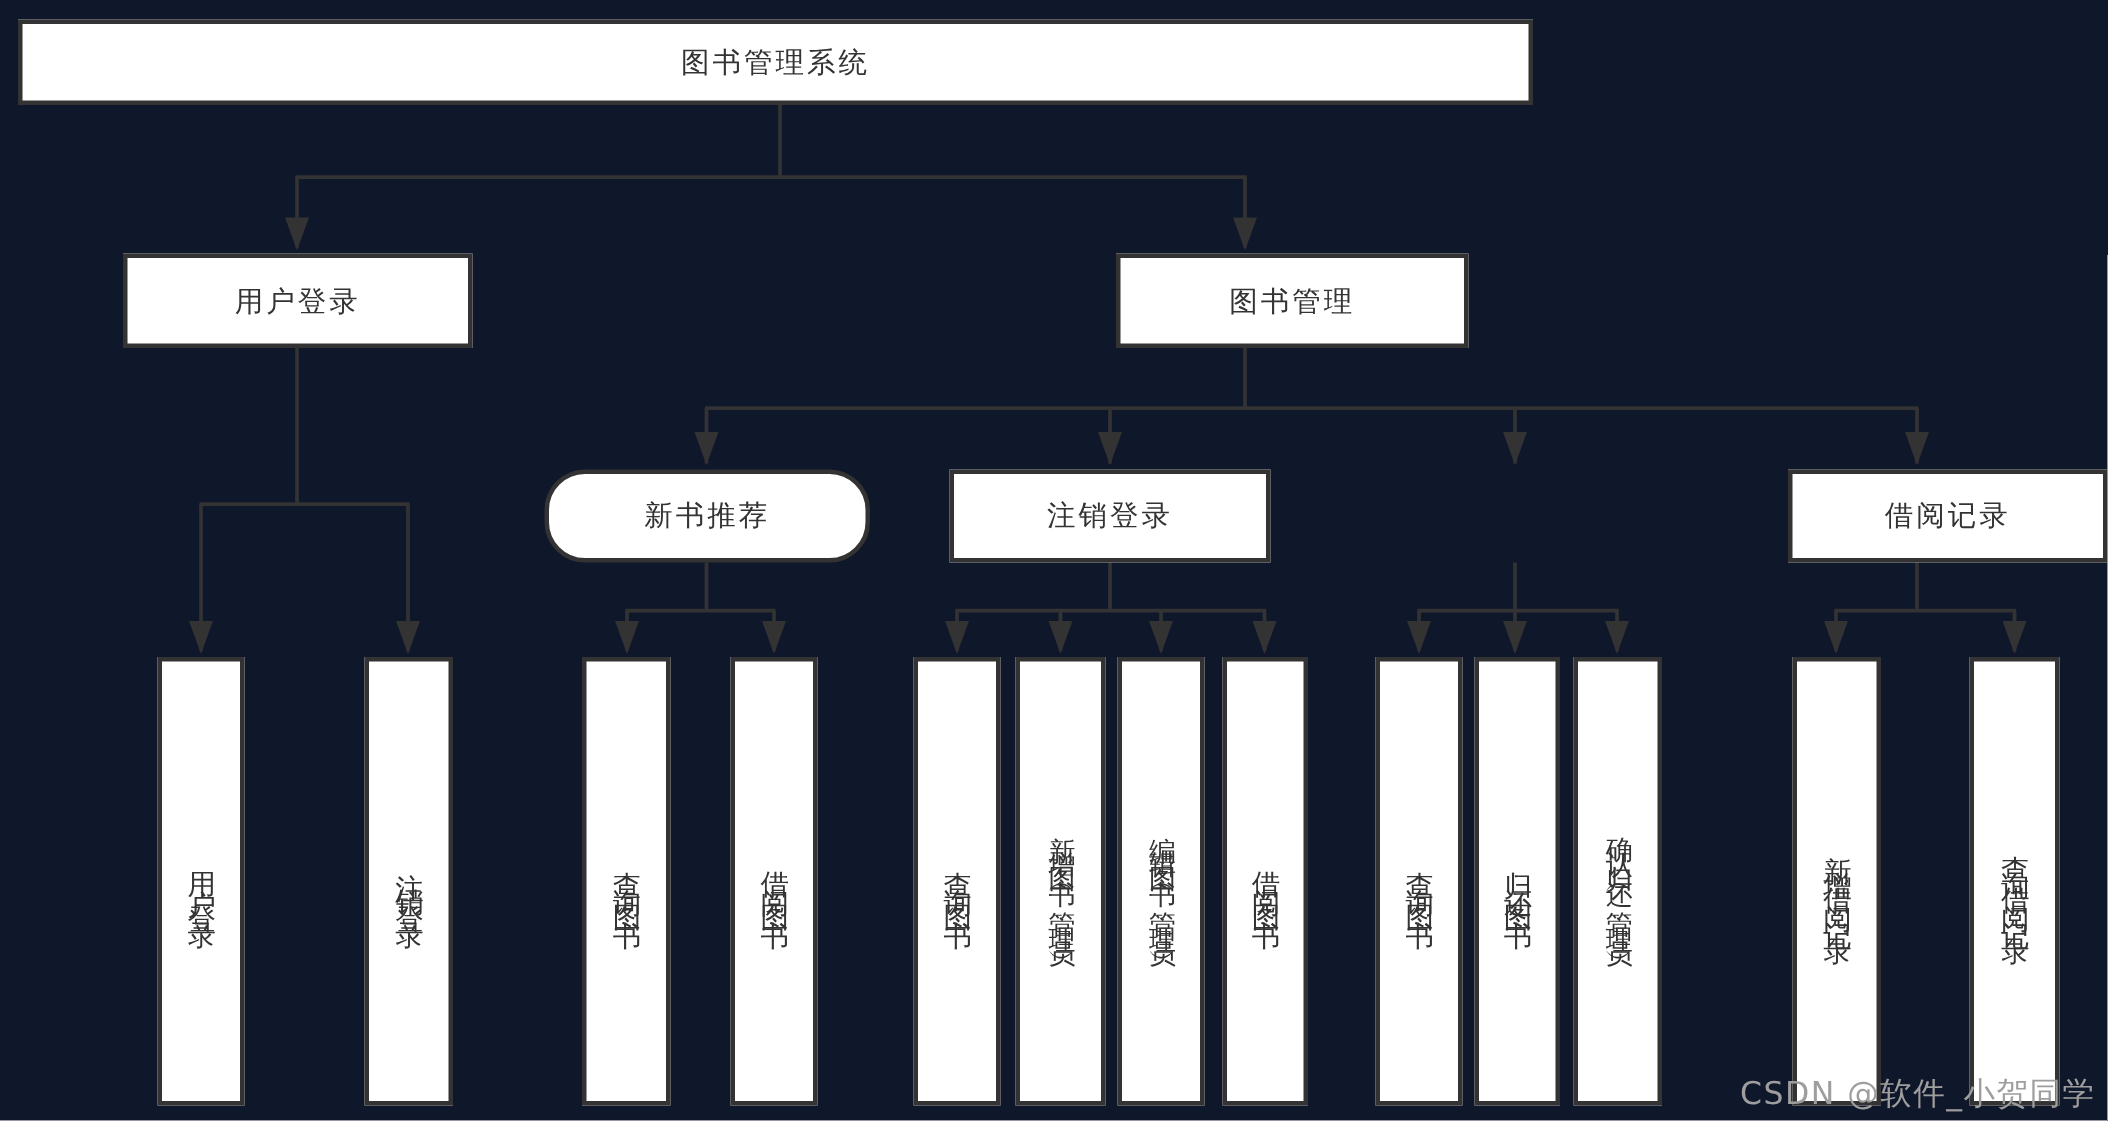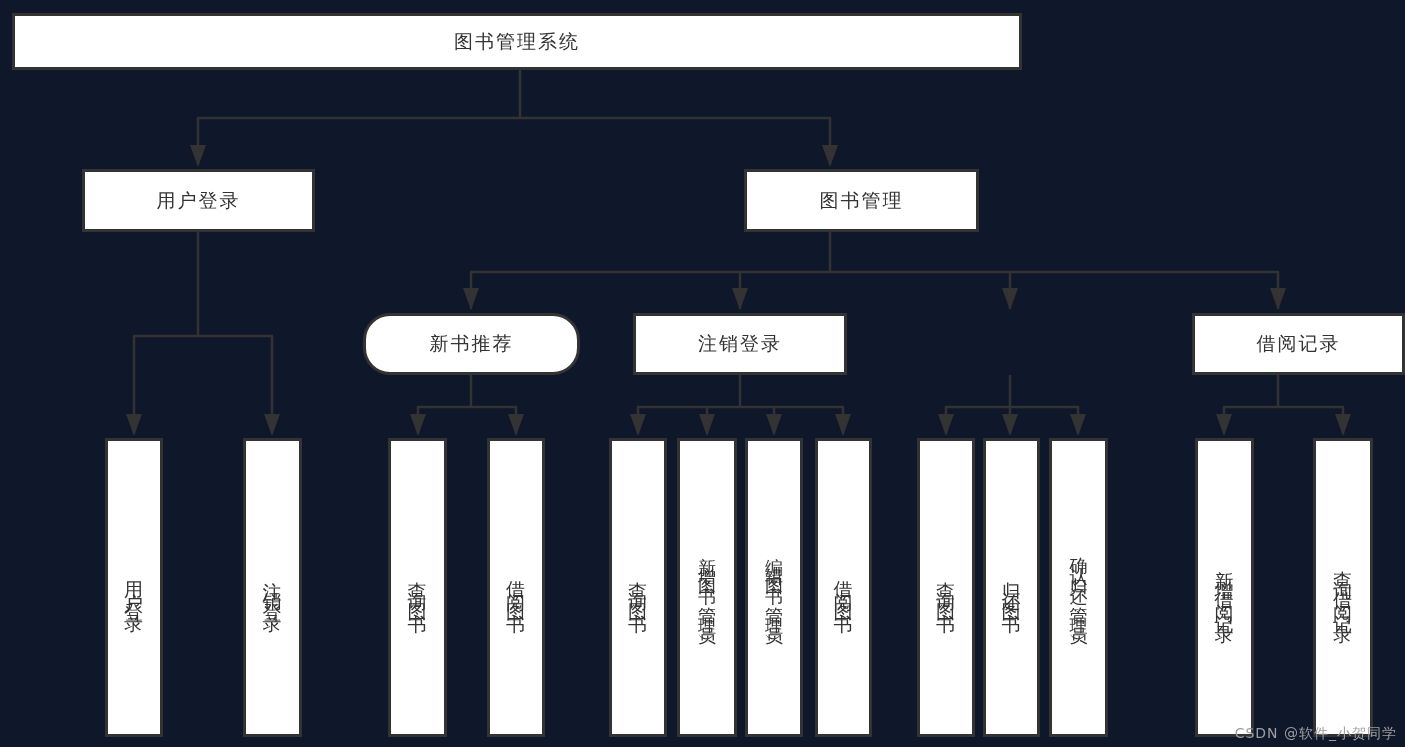--- a/index.html
+++ b/index.html
@@ -31,21 +31,21 @@
     text-orientation:mixed;
     font-size:19px;
     line-height:1;
     letter-spacing:11px;
     color:#333333;
   }
   .vlabel.long{letter-spacing:10px;font-size:18px;}
   .watermark{
     position:absolute;
     right:8px;bottom:4px;
-    font-size:14px;
+    font-size:21px;
     color:#9e9e9e;
     letter-spacing:1px;
     white-space:nowrap;
   }
 </style>
 </head>
 <body>
 
 <div class="stage">
 

